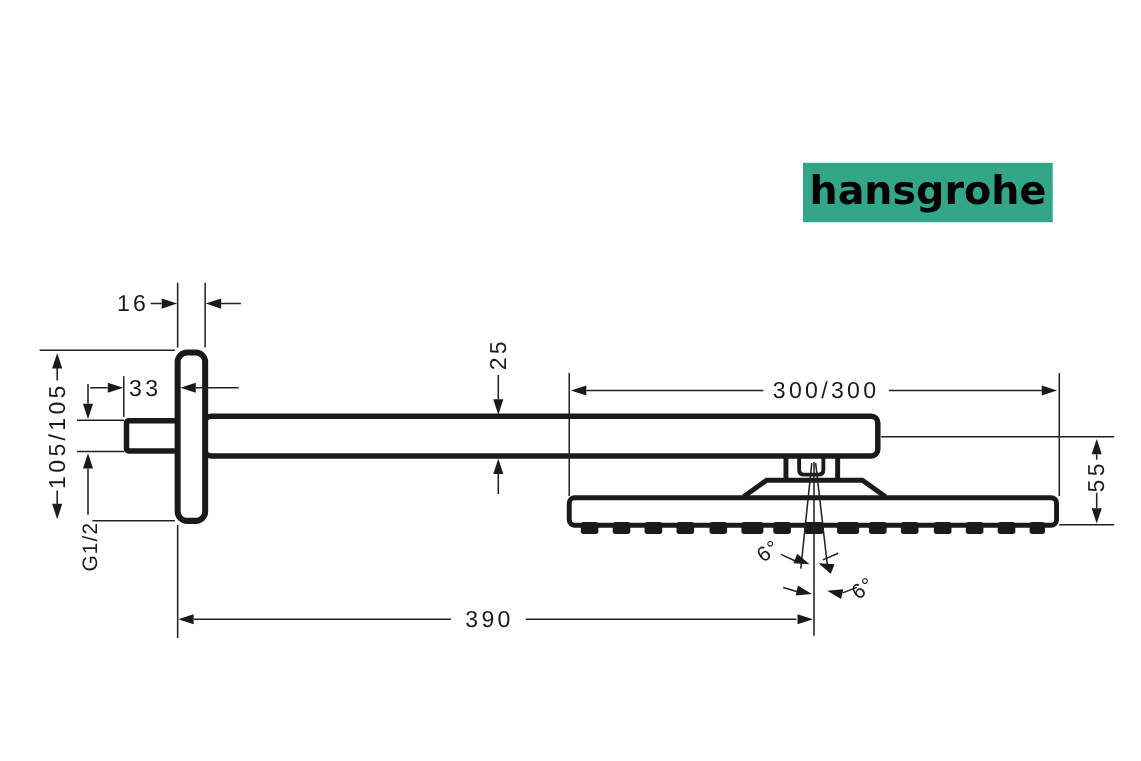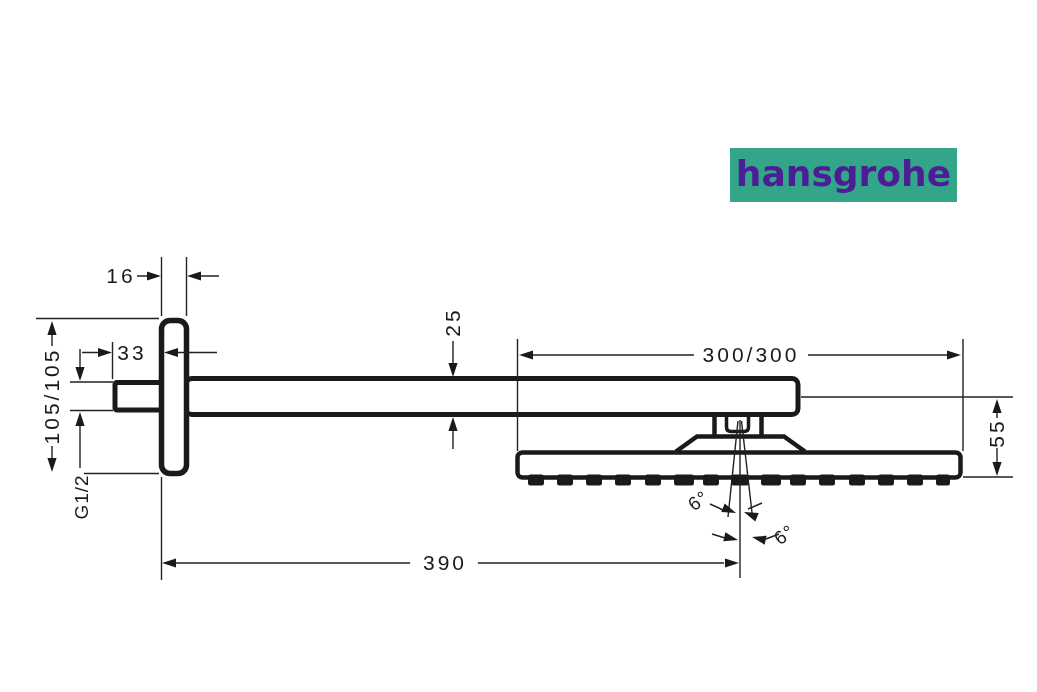--- a/index.html
+++ b/index.html
@@ -1,19 +1,19 @@
 <!DOCTYPE html>
 <html><head>
 <meta charset="utf-8">
 <style>
   html,body{margin:0;padding:0;background:#fff;width:1037px;height:692px;overflow:hidden;}
   .canvas{position:relative;width:1037px;height:692px;background:#ffffff;font-family:"Liberation Sans",sans-serif;}
   .logo{position:absolute;left:730px;top:148px;width:227px;height:54px;background:#33A689;
         display:flex;align-items:center;justify-content:center;}
-  .logo span{color:#4c1d95;font-family:"DejaVu Sans",sans-serif;font-weight:bold;
+  .logo span{color:#000000;font-family:"DejaVu Sans",sans-serif;font-weight:bold;
              font-size:36px;letter-spacing:0px;line-height:1;padding-bottom:3px;}
   svg{position:absolute;left:0;top:0;}
   .thick{stroke:#1a1a1a;fill:#ffffff;}
   .open{stroke:#1a1a1a;fill:none;}
   .thin{stroke:#222222;stroke-width:1.4;fill:none;}
   .ah{fill:#1a1a1a;stroke:none;}
   text{fill:#1a1a1a;font-family:"Liberation Sans",sans-serif;font-size:21px;letter-spacing:3px;}
   text.small{font-size:19px;letter-spacing:1px;}
 </style>
 </head>

